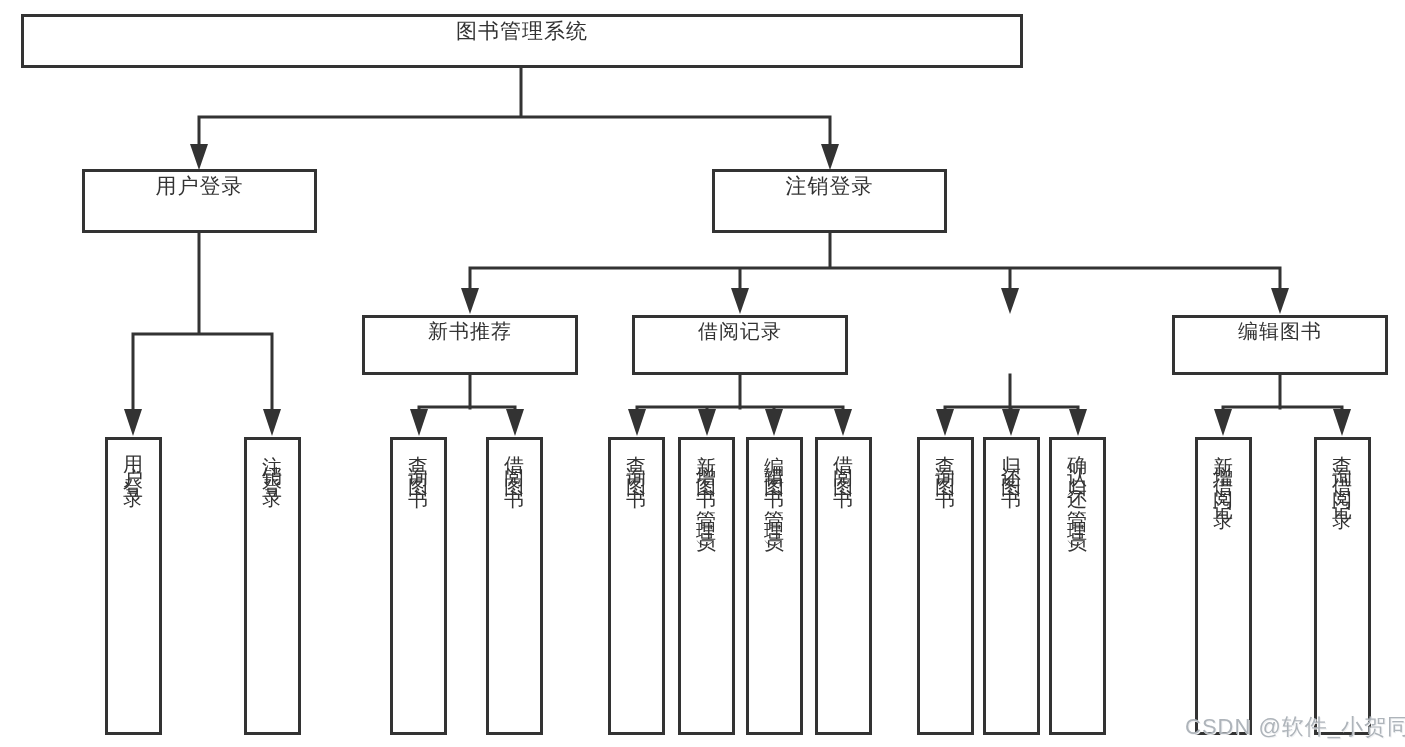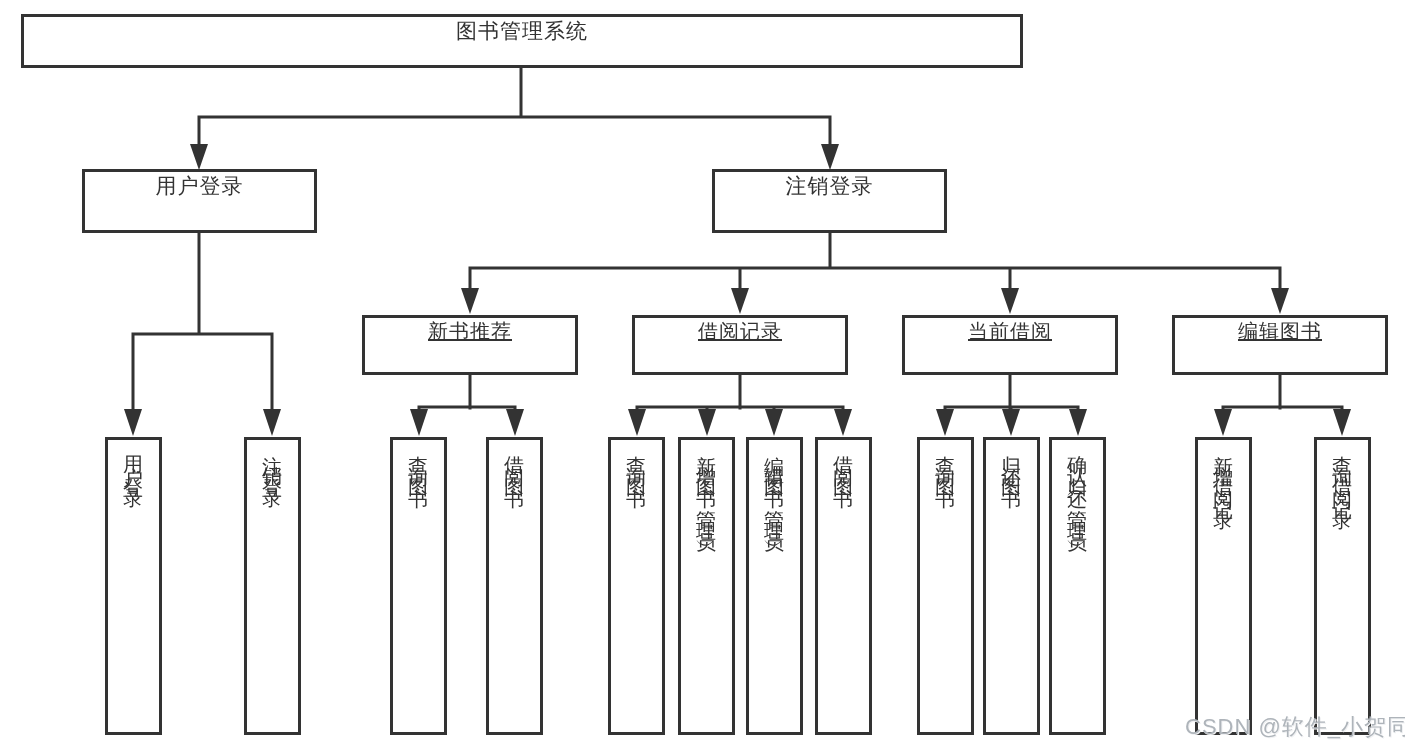--- a/index.html
+++ b/index.html
@@ -28,21 +28,21 @@
     justify-content: center;
     z-index: 2;
   }
   .box span {
     display: block;
     letter-spacing: 1px;
     white-space: nowrap;
   }
   .root-box  { left: 21px;  top: 14px;  width: 1002px; height: 54px; font-size: 21px; }
   .l2-box    { height: 64px; top: 169px; width: 235px; font-size: 21px; }
-  .l3-box    { height: 60px; top: 315px; width: 216px; font-size: 20px; text-decoration: underline; }
+  .l3-box    { height: 60px; top: 315px; width: 216px; font-size: 20px; }
   .leaf-box  { top: 437px; width: 57px; height: 298px; font-size: 20px; }
   .leaf-box span {
     writing-mode: vertical-rl;
     text-orientation: mixed;
     letter-spacing: 11px;
     line-height: 1;
     white-space: nowrap;
   }
   .watermark {
     position: absolute;
@@ -100,23 +100,20 @@
   <div class="box l2-box" style="left:712px">
     <span>注销登录</span>
   </div>
 
   <div class="box l3-box" style="left:362px">
     <span>新书推荐</span>
   </div>
   <div class="box l3-box" style="left:632px">
     <span>借阅记录</span>
   </div>
-  <div class="box l3-box" style="left:902px">
-    <span>当前借阅</span>
-  </div>
   <div class="box l3-box" style="left:1172px">
     <span>编辑图书</span>
   </div>
 
   <div class="box leaf-box" style="left:105px">
     <span>用户登录</span>
   </div>
   <div class="box leaf-box" style="left:244px">
     <span>注销登录</span>
   </div>

